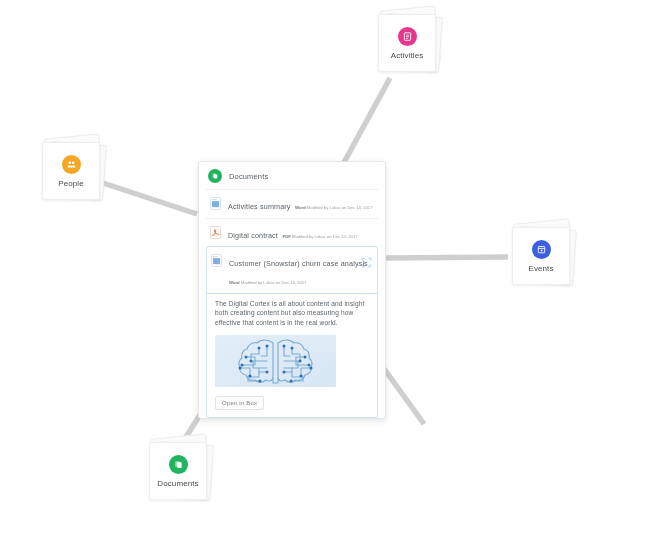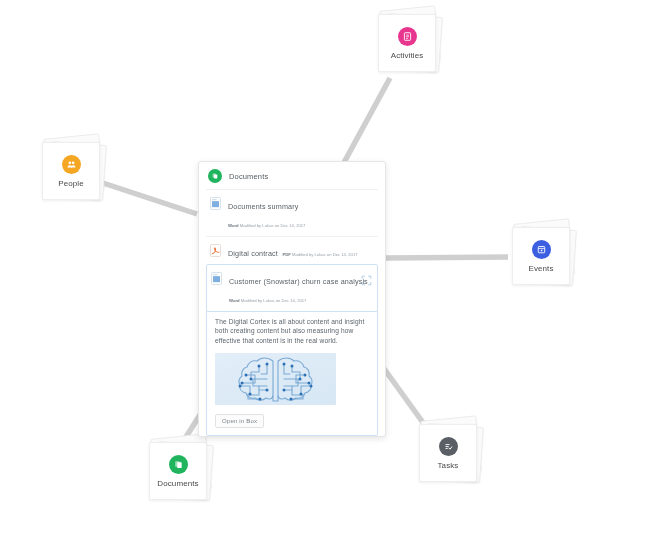--- a/index.html
+++ b/index.html
@@ -232,35 +232,20 @@
         <svg width="11" height="11" viewBox="0 0 16 16">
             <rect x="3.3" y="3.6" width="9.4" height="9.2" rx="1.2" fill="none" stroke="#ffffff" stroke-width="1.3"></rect>
             <line x1="3.3" y1="6.4" x2="12.7" y2="6.4" stroke="#ffffff" stroke-width="1.2"></line>
             <rect x="7" y="8.3" width="2.3" height="2.3" fill="#ffffff"></rect>
           </svg>
       </div>
       <div class="nlabel">Events</div>
     </div>
   </div>
 
-  <div class="node" style="left:417px; top:422px;">
-    <div class="sheet s1"></div>
-    <div class="sheet s2"></div>
-    <div class="face">
-      <div class="badge" style="background:#5a5f66;">
-        <svg width="11" height="11" viewBox="0 0 16 16">
-            <line x1="3.6" y1="5.2" x2="9.6" y2="5.2" stroke="#ffffff" stroke-width="1.3"></line>
-            <line x1="3.6" y1="8" x2="8.2" y2="8" stroke="#ffffff" stroke-width="1.3"></line>
-            <line x1="3.6" y1="10.8" x2="7" y2="10.8" stroke="#ffffff" stroke-width="1.3"></line>
-            <path d="M8.6 10.2l1.6 1.7 2.6-3.4" fill="none" stroke="#ffffff" stroke-width="1.4" stroke-linecap="round" stroke-linejoin="round"></path>
-          </svg>
-      </div>
-      <div class="nlabel">Tasks</div>
-    </div>
-  </div>
 
   <div class="node" style="left:147px; top:440px;">
     <div class="sheet s1"></div>
     <div class="sheet s2"></div>
     <div class="face">
       <div class="badge" style="background:#21b45e;">
         <svg width="11" height="11" viewBox="0 0 16 16">
             <rect x="3.2" y="3.2" width="6.4" height="8.2" rx="0.8" fill="#ffffff" opacity="0.55"></rect>
             <rect x="6.2" y="4.8" width="6.4" height="8.2" rx="0.8" fill="#ffffff"></rect>
           </svg>
@@ -285,21 +270,21 @@
 
       <div class="doc-row">
         <span class="ficon">
           <svg width="11" height="13" viewBox="0 0 12 14">
               <rect x="0.5" y="0.5" width="11" height="13" rx="1" fill="#ffffff" stroke="#d3dde6" stroke-width="1"></rect>
               <rect x="2.2" y="4.4" width="7.6" height="6.6" fill="#7fb0e0"></rect>
               <rect x="2.2" y="2.3" width="5" height="1.1" fill="#c9d8e6"></rect>
             </svg>
         </span>
         <span class="meta">
-          <span class="dtitle">Documents summary</span>
+          <span class="dtitle">Activities summary</span>
           <span class="dsub"><b>Word</b> <span>Modified by Lukas on Dec 14, 2017</span></span>
         </span>
       </div>
 
       <div class="doc-row">
         <span class="ficon">
           <svg width="11" height="13" viewBox="0 0 12 14">
               <rect x="0.5" y="0.5" width="11" height="13" rx="1" fill="#ffffff" stroke="#e6d6cf" stroke-width="1"></rect>
               <path d="M2.4 10.6c2.6-0.6 4.2-3.4 3.7-5.6-0.2-1 -1.3-0.9 -1.3 0.1 0 2 3.1 4.2 5 3.8" fill="none" stroke="#ef7a46" stroke-width="1.1" stroke-linecap="round"></path>
             </svg>

